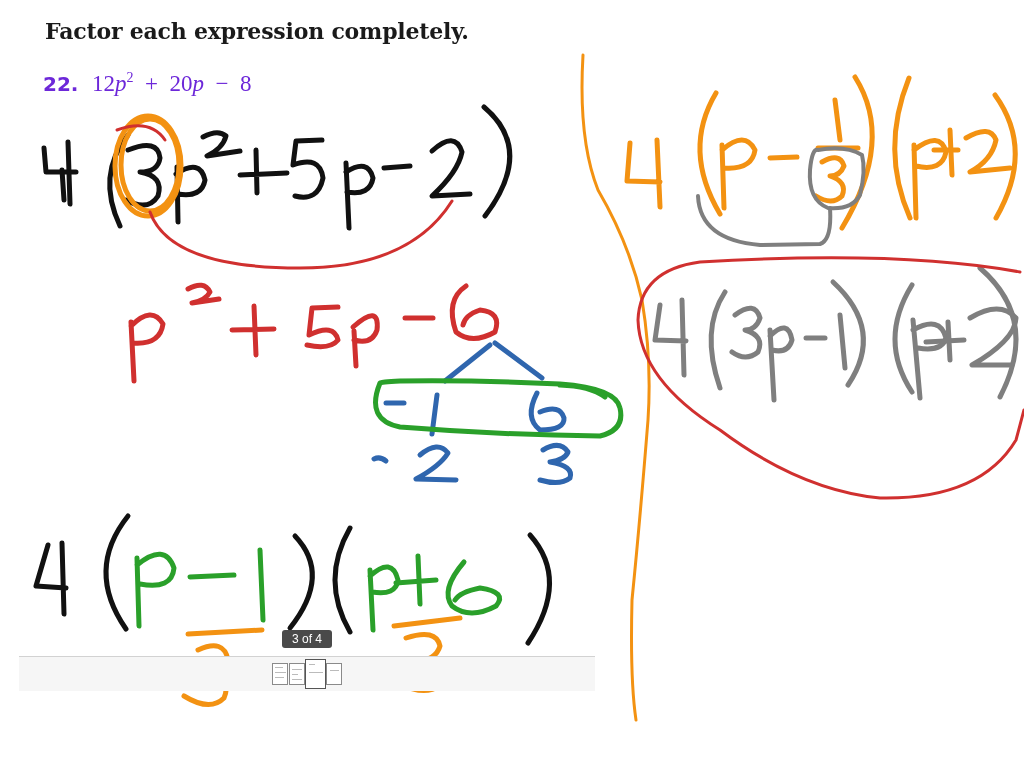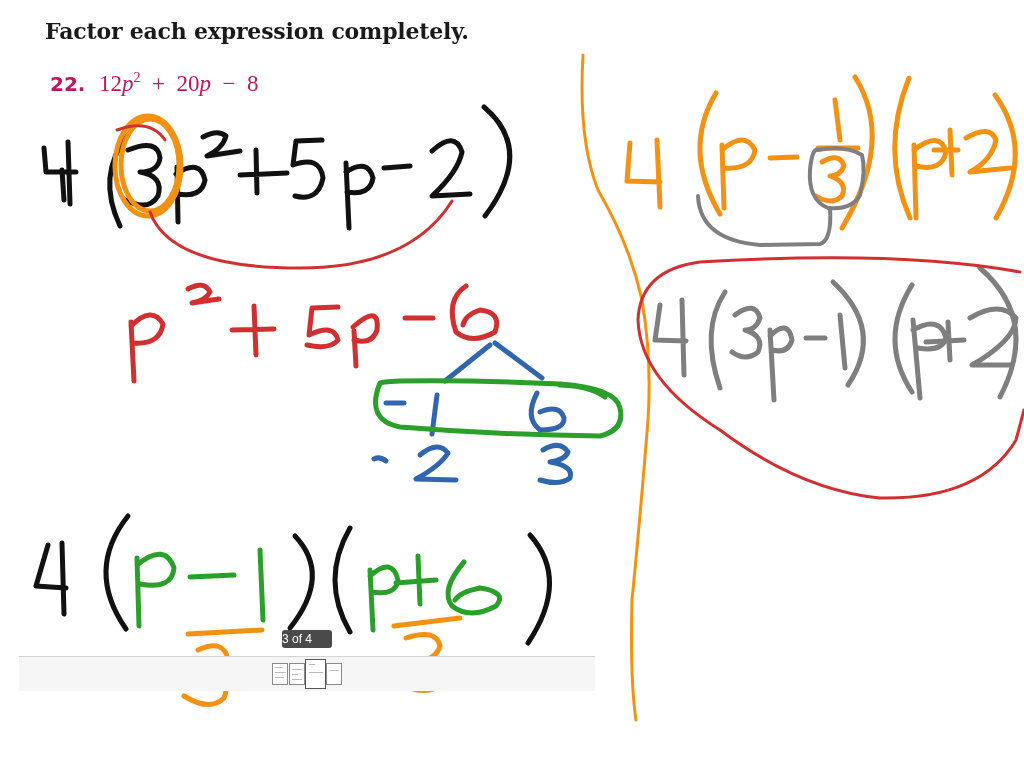--- a/index.html
+++ b/index.html
@@ -5,42 +5,42 @@
   html, body { margin: 0; padding: 0; background: #ffffff; }
   body { width: 1024px; height: 768px; position: relative; overflow: hidden; font-family: "Liberation Serif", serif; }
   .canvas { position: absolute; left: 0; top: 0; width: 1024px; height: 768px; }
   .printed-title {
     position: absolute; left: 45px; top: 18px;
     font-family: "DejaVu Serif", "Liberation Serif", serif; font-weight: bold; font-size: 22px; color: #1a1a1a;
     letter-spacing: -0.2px;
     text-align: center;
   }
   .problem {
-    position: absolute; left: 50px; top: 70px; font-size: 22px; color: #be185d;
+    position: absolute; left: 43px; top: 70px; font-size: 22px; color: #6d28d9;
     font-family: "Liberation Serif", serif;
     text-align: center;
   }
   .problem .num { font-family: "DejaVu Sans", sans-serif; font-weight: bold; font-size: 20px; margin-right: 8px; }
   .problem .expr { font-family: "Liberation Serif", serif; font-size: 23px; }
   .problem .expr i { font-style: italic; }
   .problem sup { font-size: 14px; }
   .hw-label { position:absolute; opacity:0; pointer-events:none; }
 
   .nav-strip {
     position: absolute; left: 19px; top: 656px; width: 576px; height: 34px;
     background: #f6f6f6; border-top: 1px solid #d2d2d2;
   }
   .thumb {
     position: absolute; background: #fff; border: 1px solid #8a8a8a; box-sizing: border-box;
   }
   .thumb .ln { position: absolute; height: 1px; background: #bbb; }
   .page-badge {
     position: absolute; left: 282px; top: 630px; width: 50px; height: 18px;
     background: #4a4a4a; color: #fff; border-radius: 3px;
-    font-family: "Liberation Sans", sans-serif; font-size: 12px; line-height: 18px; 
+    font-family: "Liberation Sans", sans-serif; font-size: 12px; line-height: 18px; text-align: center;
   }
 </style>
 </head>
 <body>
 
 <div class="printed-title">Factor each expression completely.</div>
 <div class="problem">
   <span class="num">22.</span>
   <span class="expr"><span>12</span><i>p</i><sup>2</sup>
     &nbsp;<span>+</span>&nbsp;

